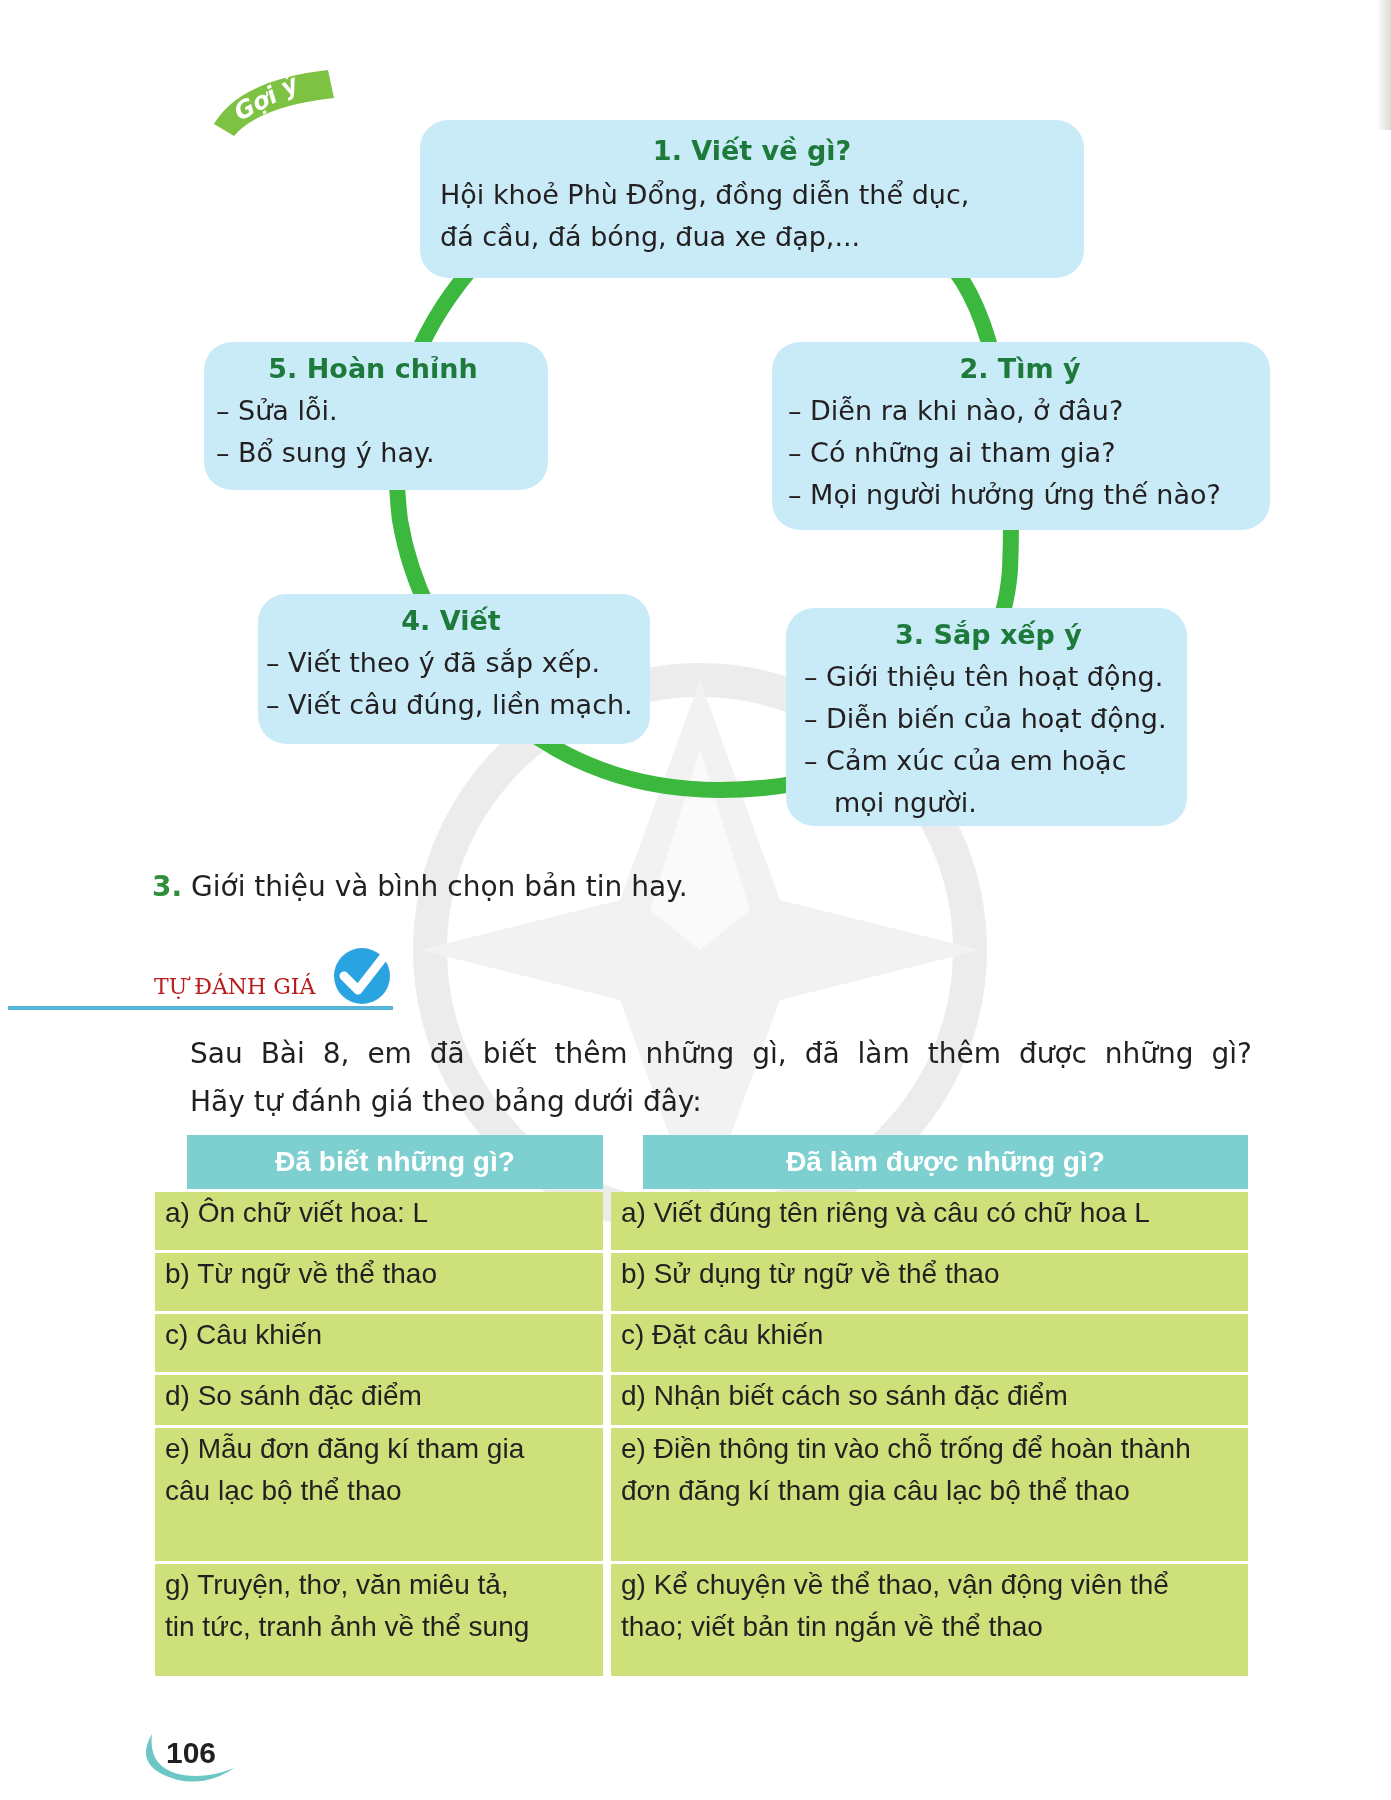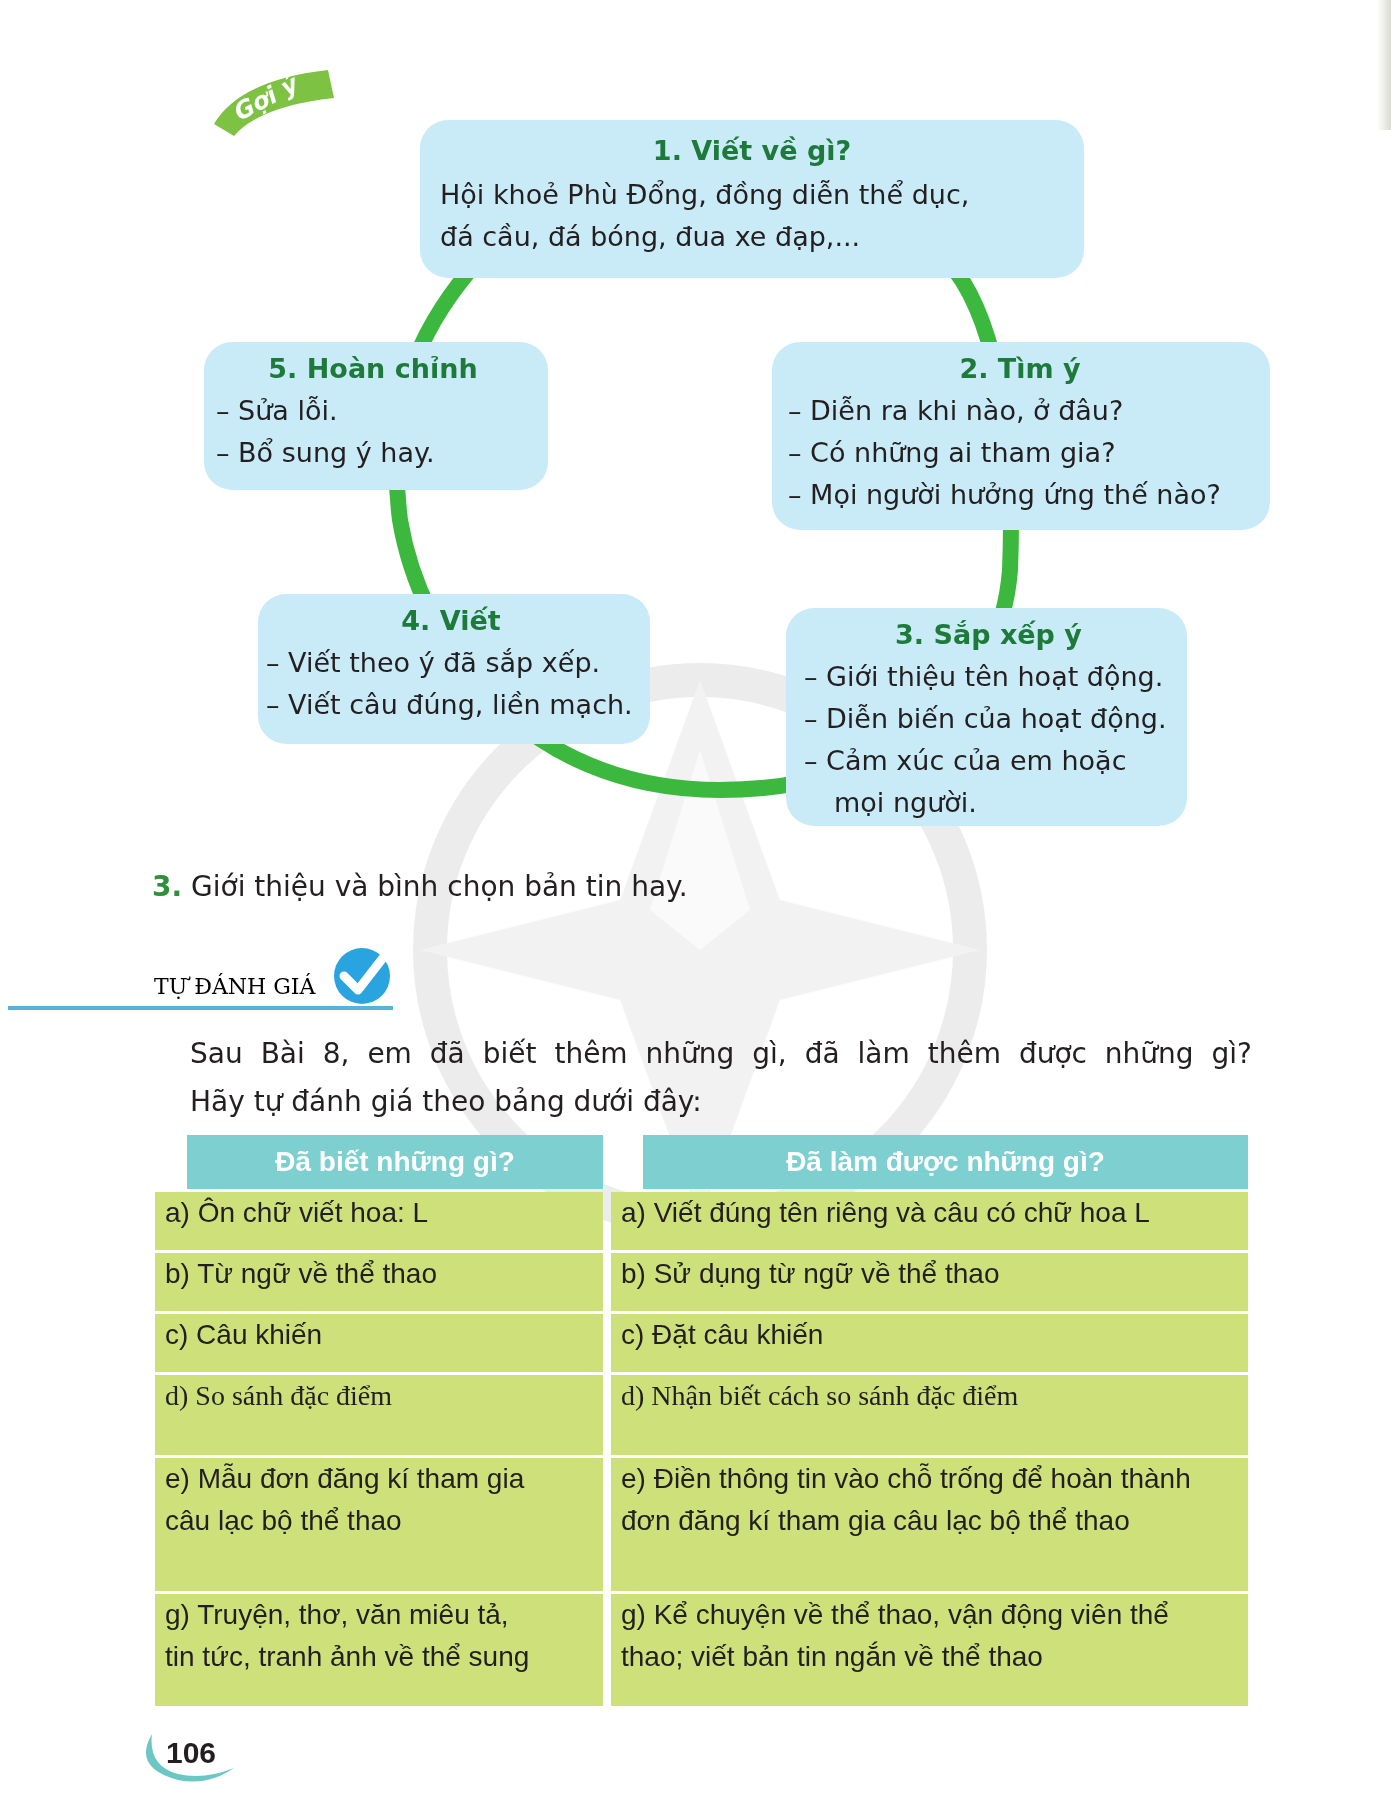--- a/index.html
+++ b/index.html
@@ -49,21 +49,21 @@
   .task3 {
     position: absolute; left: 152px; top: 870px; font-size: 28px; color: #231f20;
   }
   .task3-num { color: #2f8f3a; font-weight: bold; }
 
   .self-eval {
     position: absolute; left: 8px; top: 940px; width: 385px; height: 72px;
   }
   .self-eval-line { position: absolute; left: 0; bottom: 2px; width: 385px; height: 4px; background: #56b4d9; }
   .self-eval-label {
-    position: absolute; left: 146px; top: 34px; font-family: "DejaVu Serif", serif; font-size: 22px; color: #000000;
+    position: absolute; left: 146px; top: 34px; font-family: "DejaVu Serif", serif; font-size: 22px; color: #b91c1c;
     letter-spacing: 0px;
   }
   .check-icon { position: absolute; left: 320px; top: 0; width: 68px; height: 68px; }
 
   .intro {
     position: absolute; left: 190px; top: 1030px; width: 1062px; font-size: 28px; line-height: 48px; color: #231f20;
   }
   .intro-line1 { display: flex; justify-content: space-between; }
 
   .table {
@@ -72,21 +72,21 @@
     font-family: "Liberation Sans", sans-serif;
   }
   .th {
     background: #7dcfd0; color: #ffffff; font-weight: bold; font-size: 28px;
     height: 54px; display: flex; align-items: center; justify-content: center; margin-left: 32px;
   }
   .td {
     background: #cde07a; font-size: 28px; line-height: 42px; color: #231f20;
     padding: 0 8px 0 10px; display: flex; flex-direction: column; box-sizing: border-box;
   }
-  .r1 { height: 58px; } .r2 { height: 58px; } .r3 { height: 58px; } .r4 { height: 80px; font-family: Liberation Serif, serif; }
+  .r1 { height: 58px; } .r2 { height: 58px; } .r3 { height: 58px; } .r4 { height: 50px; }
   .r5 { height: 133px; } .r6 { height: 112px; }
 
   .page-num {
     position: absolute; left: 138px; top: 1728px; width: 110px; height: 60px;
   }
   .page-num-text {
     position: absolute; left: 28px; top: 8px; font-family: "Liberation Sans", sans-serif; font-weight: bold; font-size: 30px; color: #231f20;
   }
 </style>
 </head>

